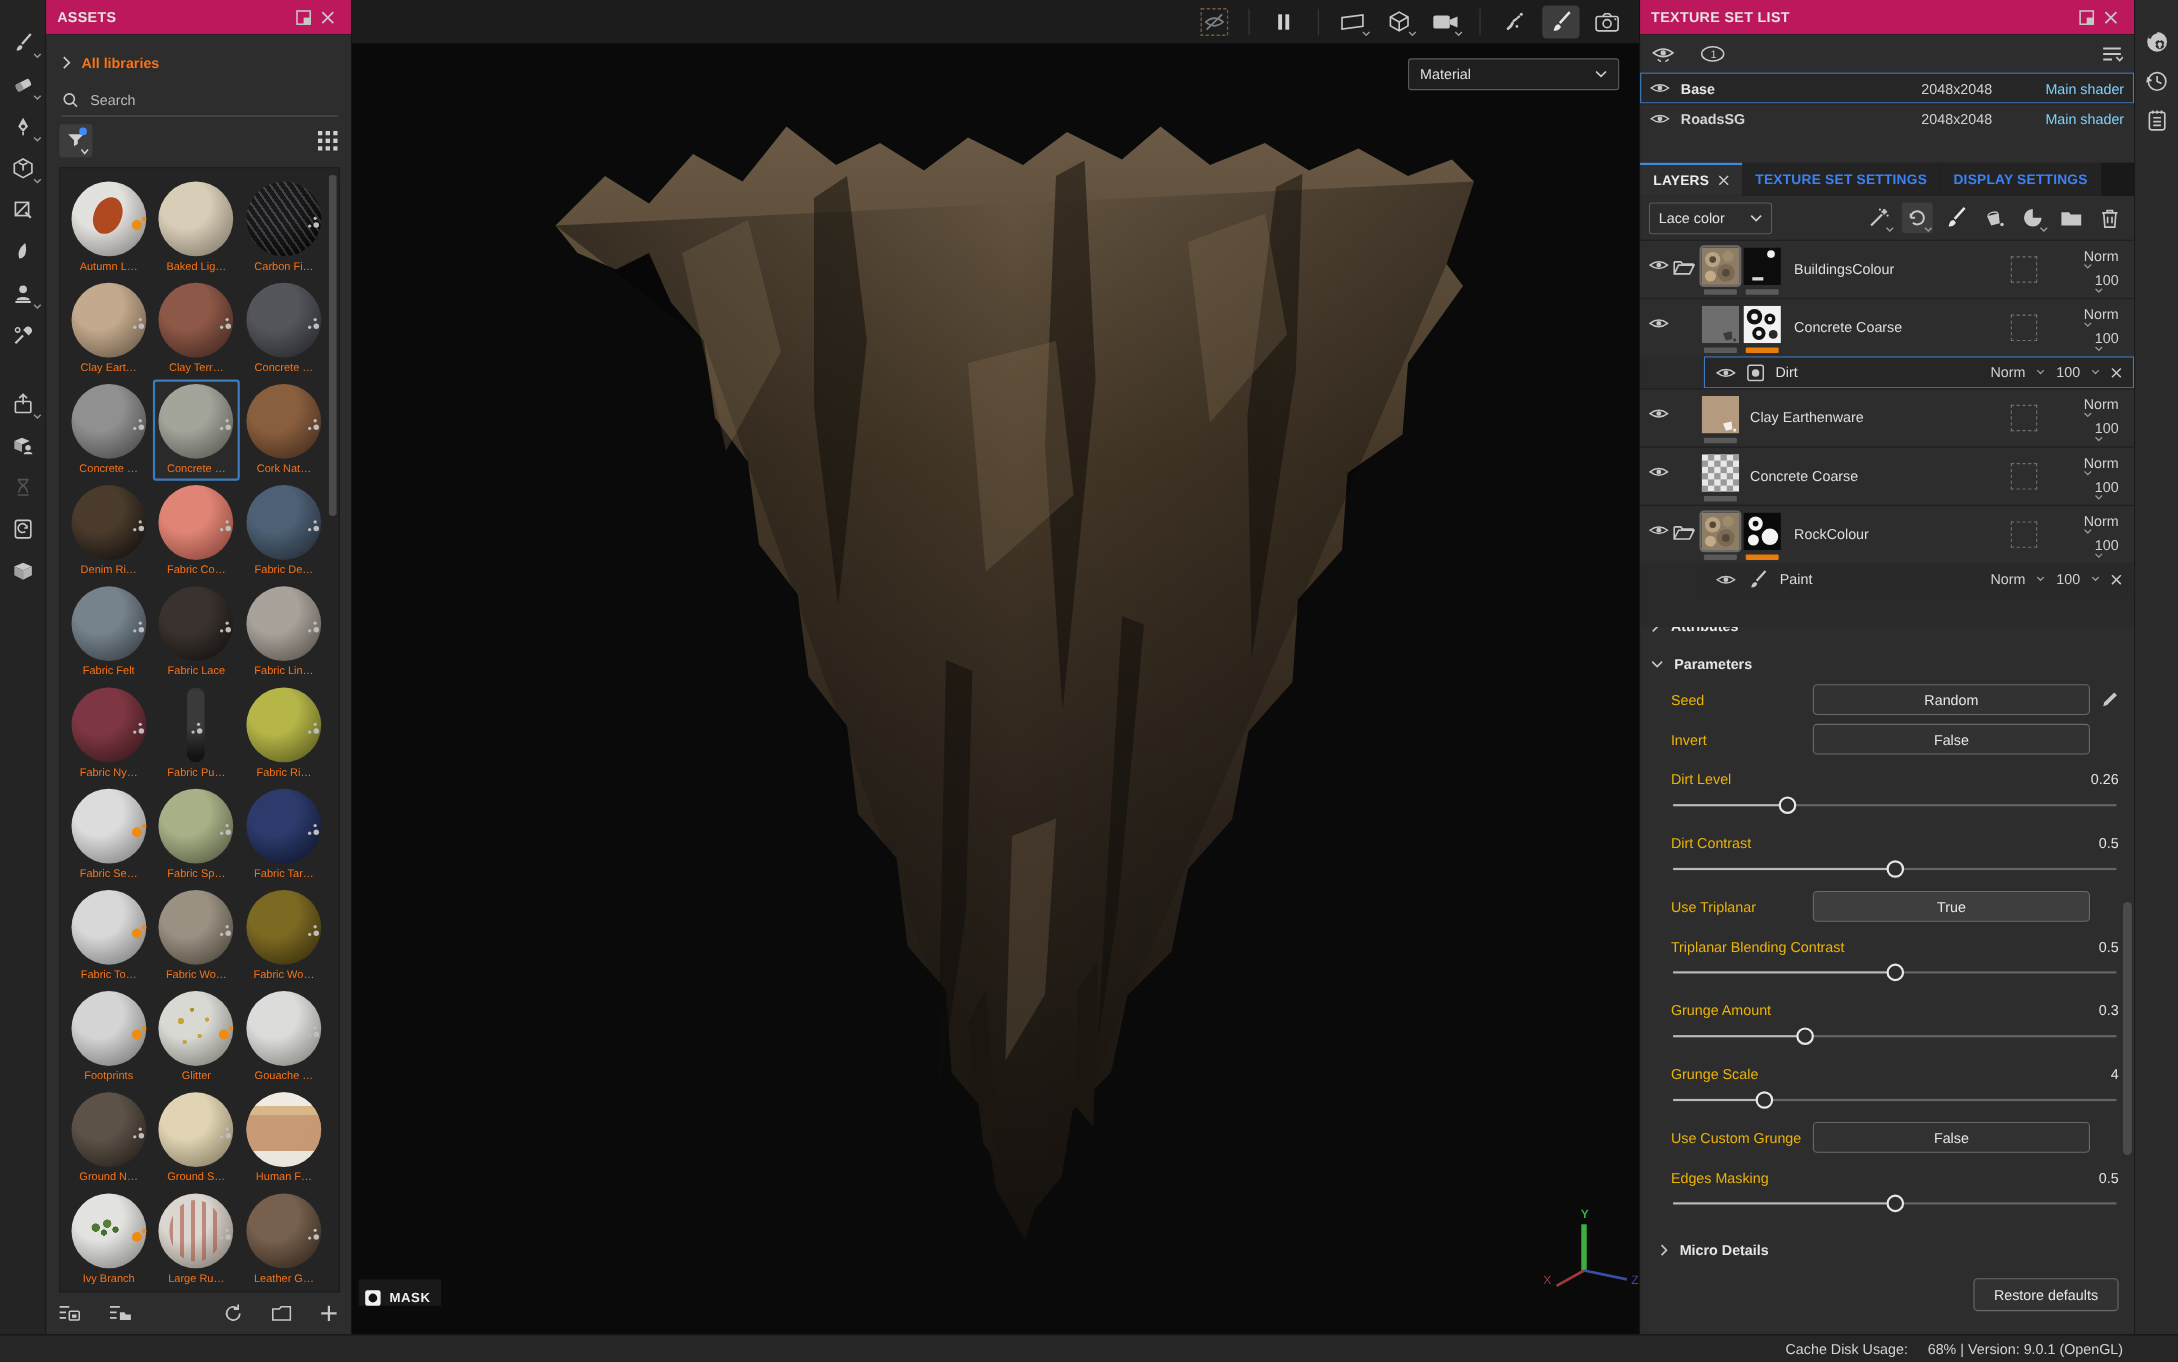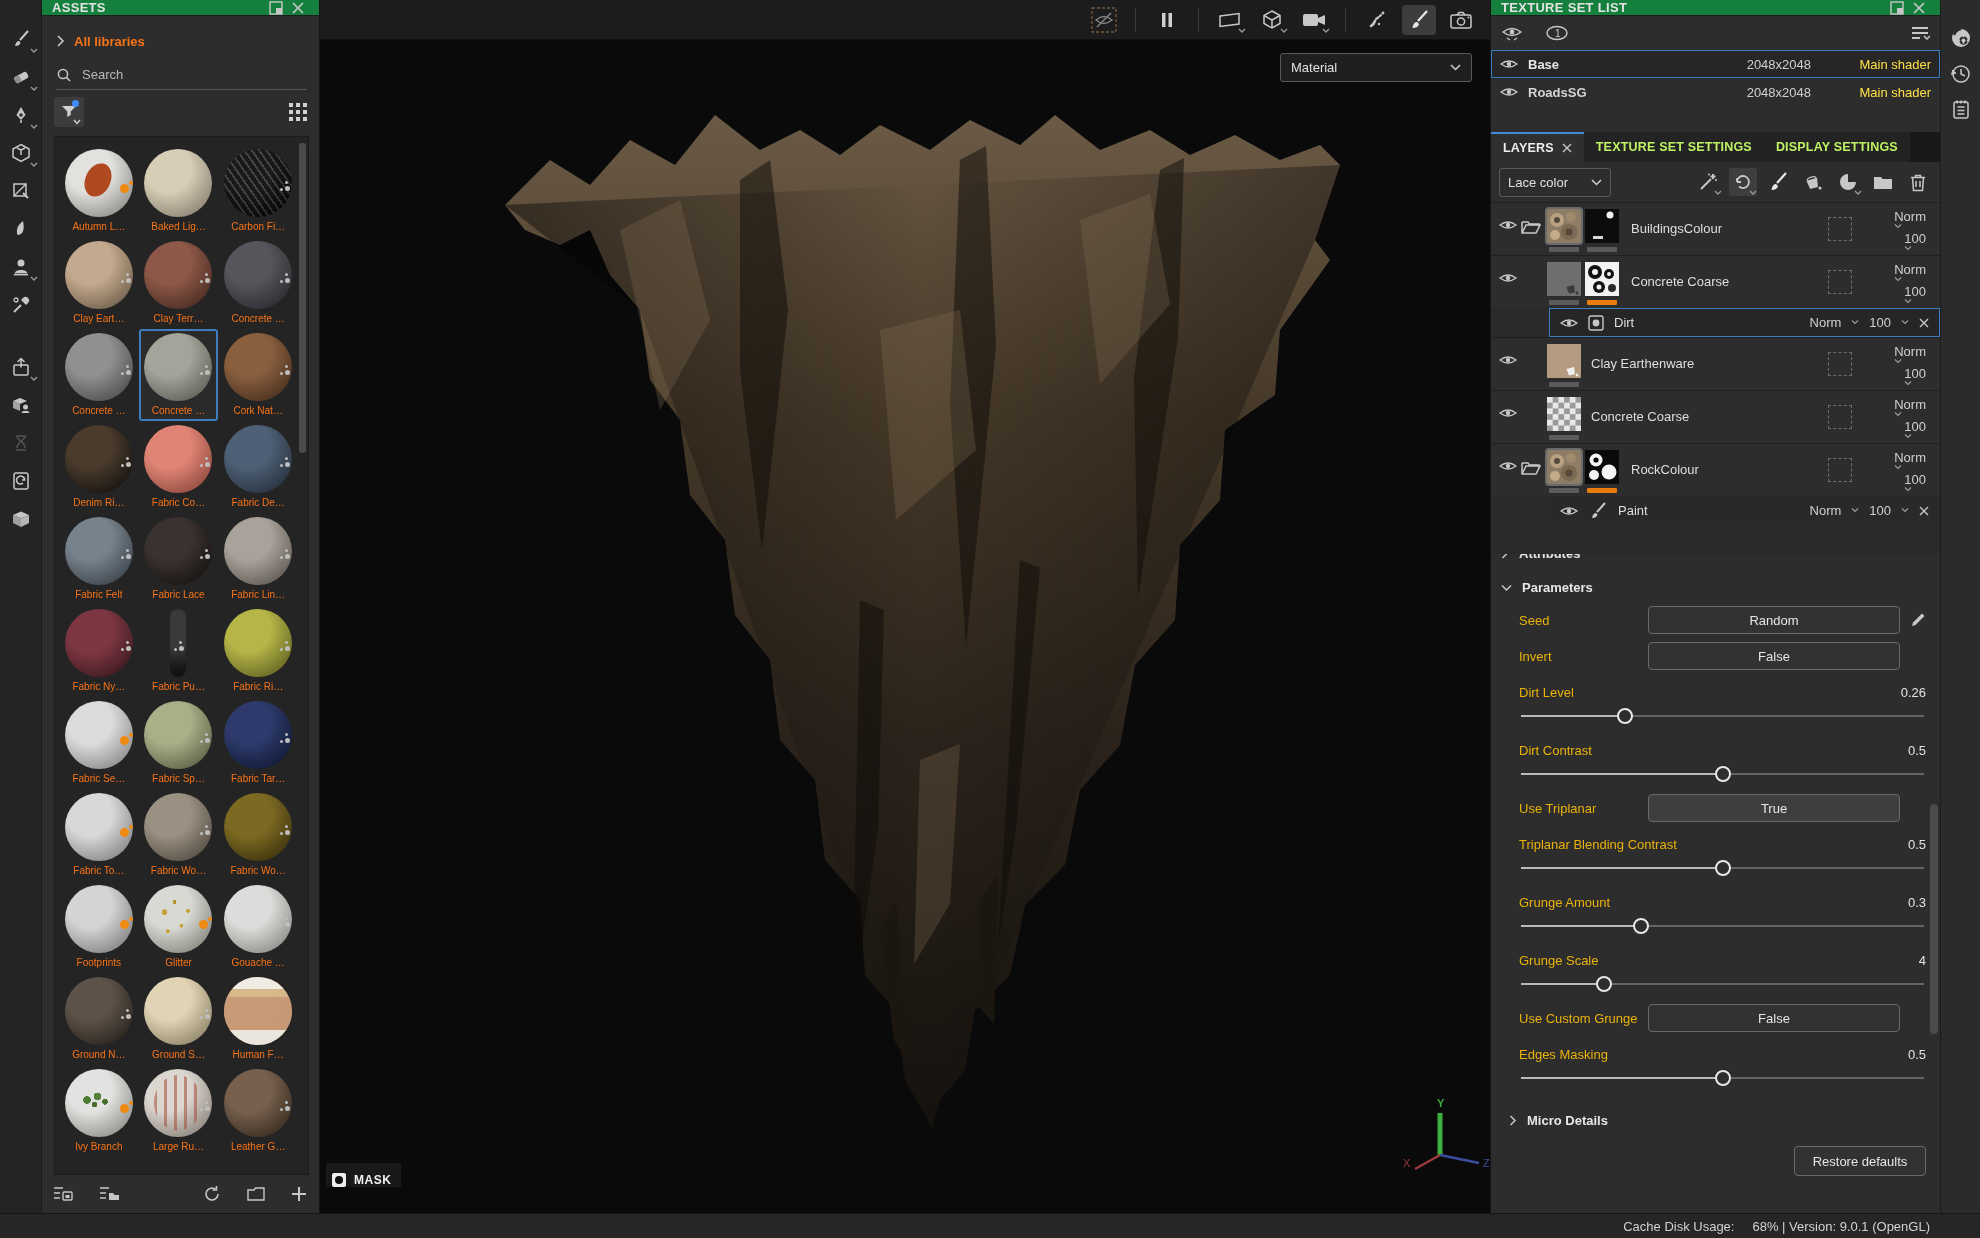--- a/index.html
+++ b/index.html
@@ -13,21 +13,21 @@
   
   #left-toolbar { left:0; top:0; width:42px; height:1213px; background:#242424; border-right:1px solid #191919;
     display:flex; flex-direction:column; align-items:center; }
   .ltool { width:42px; height:38px; display:flex; align-items:center; justify-content:center; position:relative; }
   .ltool .chev { position:absolute; right:4px; bottom:5px; }
   .grip { margin:14px 0 6px 0; }
 
   
   #assets-panel { left:42px; top:0; width:278px; height:1213px; background:#2d2d2d; border-right:1px solid #141414;
     display:flex; flex-direction:column; }
-  .panel-header { height:16px; background:#15803d; border-bottom:1px solid #1d1d1d; display:flex; align-items:center;
+  .panel-header { height:32px; background:#be185d; border-bottom:1px solid #1d1d1d; display:flex; align-items:center;
     padding:0 10px; flex:none; }
   .panel-title { font-weight:bold; color:#e3e3e3; letter-spacing:.3px; font-size:13px; flex:1; }
   .hdr-btn { width:22px; height:22px; display:flex; align-items:center; justify-content:center; }
   .libraries-row { height:34px; display:flex; align-items:center; gap:9px; padding:0 14px; margin-top:8px; flex:none; }
   .libraries-label { font-weight:bold; color:#f97316; }
   .search-row { height:30px; display:flex; align-items:center; gap:10px; margin:2px 12px 0 14px;
     border-bottom:1px solid #555; flex:none; }
   .search-ph { color:#b9b9b9; }
   .filter-row { height:40px; display:flex; align-items:center; padding:4px 12px 0 12px; flex:none; }
   .funnel-btn { width:30px; height:30px; background:#3d3d3d; border-radius:3px; position:relative;
@@ -90,23 +90,23 @@
   #right-panel { left:1490px; top:0; width:450px; height:1213px; background:#2d2d2d; border-left:1px solid #141414;
     display:flex; flex-direction:column; }
   #tsl-toolbar { height:34px; display:flex; align-items:center; padding:0 10px; gap:22px; flex:none; }
   #tsl-toolbar .right { margin-left:auto; }
   .tsl-row { height:28px; display:flex; align-items:center; gap:10px; padding:0 8px; border:1px solid transparent;
     border-top:1px solid #242424; flex:none; }
   .tsl-row.selected { border:1px solid #3c7dc0; background:#262626; }
   .tsl-name { font-weight:bold; color:#e6e6e6; }
   .tsl-row:not(.selected) .tsl-name { font-weight:bold; color:#d5d5d5; }
   .tsl-size { margin-left:auto; color:#d0d0d0; }
-  .tsl-shader { width:110px; text-align:right; color:#fde047; }
+  .tsl-shader { width:110px; text-align:right; color:#7dd3fc; }
   #tab-strip { margin-top:26px; height:30px; background:#191919; display:flex; align-items:flex-end; flex:none; }
-  .tab { height:30px; display:flex; align-items:center; padding:0 12px; gap:8px; background:#232323; color:#bef264;
+  .tab { height:30px; display:flex; align-items:center; padding:0 12px; gap:8px; background:#232323; color:#3b82f6;
     font-weight:bold; font-size:12.5px; letter-spacing:.2px; }
   .tab.active { background:#2f2f2f; border-top:2px solid #3f8cdc; color:#ececec; }
   .tab-rest { flex:1; height:30px; background:#191919; }
   #channel-row { height:40px; display:flex; align-items:center; padding:0 8px; gap:14px; flex:none; }
   #channel-dd { width:112px; height:29px; border:1px solid #5a5a5a; border-radius:3px; display:flex; align-items:center;
     padding:0 8px; gap:8px; color:#e0e0e0; }
   #channel-dd .chev { margin-left:auto; }
   #channel-icons { margin-left:auto; display:flex; align-items:center; gap:7px; }
   .ch-btn { width:28px; height:28px; display:flex; align-items:center; justify-content:center; border-radius:3px; position:relative; }
   .ch-btn.active { background:#3e3e3e; }

